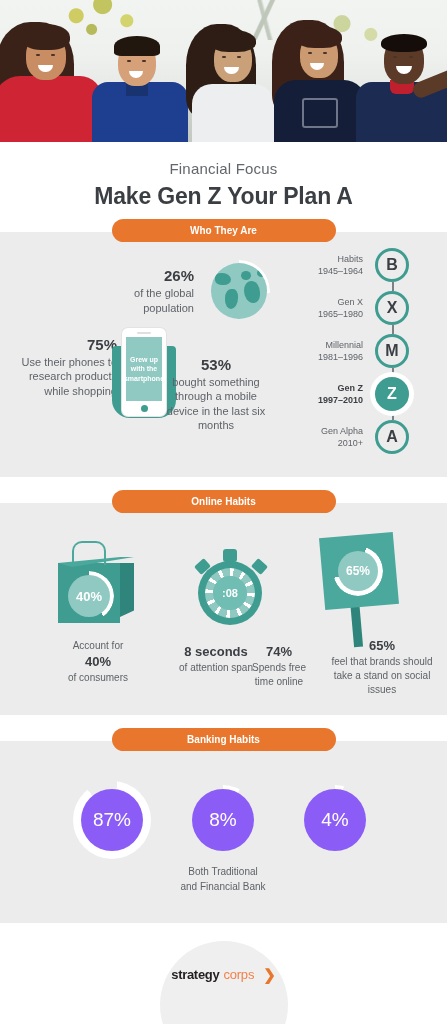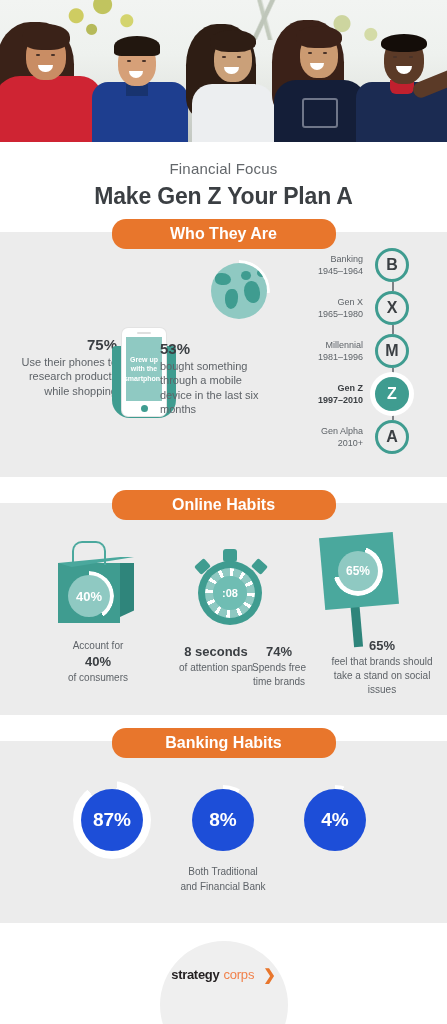--- a/index.html
+++ b/index.html
@@ -119,21 +119,21 @@
   .title-block { text-align: center; padding: 18px 0 0; background:#fff; }
   .kicker { font-size: 15px; color: #63676b; letter-spacing: .2px; }
   .headline { font-size: 23px; font-weight: 700; color: #3b3f43; margin-top: 6px; letter-spacing: -.2px; }
 
   
   .section { position: relative; background: #ececec; }
   .gap { height: 26px; background: #fff; }
   .pill-wrap { position: relative; height: 0; }
   .pill {
     position: absolute; left: 50%; transform: translateX(-50%); top: -13px;
-    background: #e8762c; color: #fff; font-size: 16px; font-weight: 700;
+    background: #e8762c; color: #fff; font-size: 10px; font-weight: 700;
     padding: 6px 0; width: 224px; text-align: center; border-radius: 14px;
     z-index: 5; white-space: nowrap;
   }
 
   
   #sec-who { height: 245px; padding-top: 14px; }
   .globe-row { position: absolute; top: 28px; left: 0; width: 270px; display:flex; align-items:center; justify-content:flex-end; }
   .globe-txt { text-align: right; margin-right: 14px; }
   .stat-big { font-size: 15px; font-weight: 700; color: #3b3f43; }
   .stat-sub { font-size: 11px; color: #5e6368; line-height: 1.3; margin-top:2px; }
@@ -151,21 +151,21 @@
   .arc-26 {
     position:absolute; inset:0; border-radius:50%;
     background: conic-gradient(from 0deg, #ffffff 0deg 94deg, transparent 94deg 360deg);
     -webkit-mask: radial-gradient(circle, transparent 0 25px, #000 25px);
             mask: radial-gradient(circle, transparent 0 25px, #000 25px);
   }
 
   
   .phone-row { position:absolute; top: 96px; left:0; width:275px; height:100px; }
   .phone-txt-left { position:absolute; right:158px; top:8px; width:108px; text-align:right; }
-  .phone-txt-right { position:absolute; left:160px; top:12px; width:112px; text-align:left; }
+  .phone-txt-right { position:absolute; left:160px; top:28px; width:112px; text-align:center; }
   .phone-shape {
     position:absolute; left:112px; top:18px; width:64px; height:72px;
     background:#3f9c90; border-radius:4px 4px 18px 18px;
   }
   .phone-body {
     position:absolute; left:122px; top:0px; width:44px; height:88px;
     background:#fff; border-radius:6px; box-shadow:0 0 0 1px #e3e3e3;
   }
   .phone-screen {
     position:absolute; left:4px; top:9px; width:36px; height:64px;
@@ -240,22 +240,22 @@
   .sign-arc { position:absolute; left:17px; top:11px; width:50px;height:50px;border-radius:50%; z-index:2;
     background: conic-gradient(from 20deg, #ffffff 0deg 234deg, transparent 234deg 360deg);
     -webkit-mask: radial-gradient(circle, transparent 0 19px, #000 19px);
             mask: radial-gradient(circle, transparent 0 19px, #000 19px); }
 
   
   #sec-bank { height: 182px; }
   .bank-row { position:relative; height:100%; }
   .bank-item { position:absolute; text-align:center; width:160px; }
   .bank-donut { position:relative; margin:0 auto; }
-  .bank-core { position:absolute; border-radius:50%; background:#1d4ed8; color:#fff;
-    display:flex;align-items:center;justify-content:center; font-weight:700; }
+  .bank-core { position:absolute; border-radius:50%; background:#8b5cf6; color:#fff;
+    display:flex;align-items:center;justify-content:center; font-weight:400; }
   .bank-ring { position:absolute; inset:0; border-radius:50%; }
   .bank-cap { font-size:10px; color:#5e6368; line-height:1.45; margin-top:10px; }
 
   
   .footer { position:relative; height:62px; background:#fff; }
   .footer-circle { position:absolute; left:50%; transform:translateX(-50%); top:18px;
     width:128px; height:128px; border-radius:50%; background:#efefef; }
   .logo { position:absolute; left:50%; transform:translateX(-50%); top:44px;
     display:flex; align-items:center; gap:4px; z-index:2; }
   .logo .s1 { font-size:13px; font-weight:700; color:#231f20; letter-spacing:-.3px; }
@@ -331,20 +331,27 @@
 </div>
 
 <div class="gap" style="height:22px"></div>
 
 <div class="pill-wrap">
   <div class="pill">Who They Are</div>
 </div>
 <div class="section" id="sec-who">
 
   <div class="globe-row">
+    <div class="globe-txt">
+      <div class="stat-big">26%</div>
+      <div class="stat-sub">
+        <span>of the global</span><br>
+        <span>population</span>
+      </div>
+    </div>
     <div class="globe-wrap">
       <div class="arc-26"></div>
       <div class="globe">
         <div class="land l1"></div>
         <div class="land l2"></div>
         <div class="land l3"></div>
         <div class="land l4"></div>
         <div class="land l5"></div>
       </div>
     </div>
@@ -366,21 +373,21 @@
     <div class="phone-txt-right">
       <div class="stat-big">53%</div>
       <div class="stat-sub">bought something through a mobile device in the last six months</div>
     </div>
   </div>
 
   <div class="gens">
 
     <div class="gen-row">
       <div class="gen-label">
-        <span>Banking</span><br>
+        <span>Habits</span><br>
         <span>1945–1964</span>
       </div>
       <div class="gen-circle">B</div>
       <div class="gen-connector"></div>
     </div>
 
     <div class="gen-row">
       <div class="gen-label">
         <span>Gen X</span><br>
         <span>1965–1980</span>
@@ -453,21 +460,21 @@
     </div>
     <div class="oh-item" style="left:162px; top:140px; width:108px;">
       <div class="oh-cap">
         <b>8 seconds</b>
         <span>of attention span</span>
       </div>
     </div>
     <div class="oh-item" style="left:242px; top:140px; width:74px;">
       <div class="oh-cap">
         <b>74%</b>
-        <span>Spends free time brands</span>
+        <span>Spends free time online</span>
       </div>
     </div>
 
     <div class="sign">
       <div class="sign-pole"></div>
       <div class="sign-board"></div>
       <div class="sign-arc"></div>
       <div class="sign-circle">65%</div>
     </div>
     <div class="oh-item" style="left:326px; top:134px; width:112px;">

